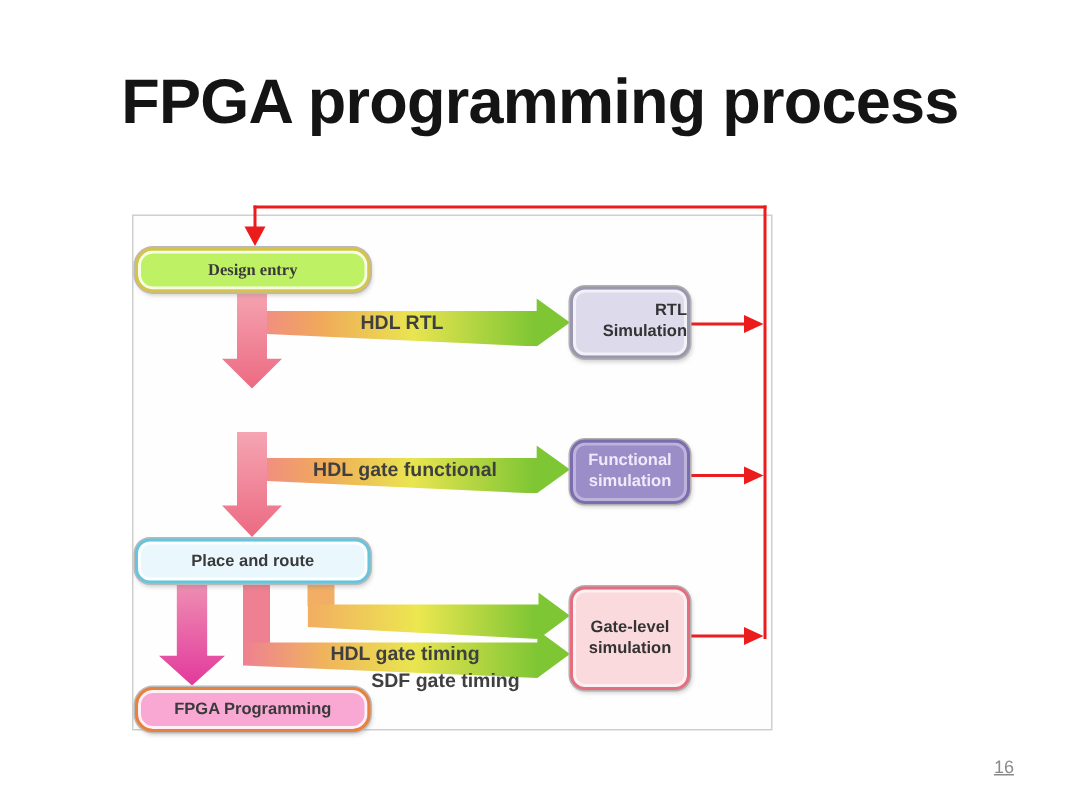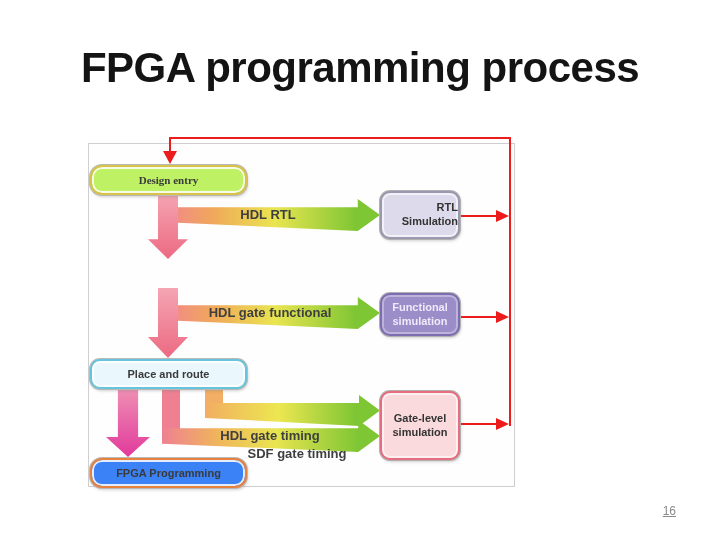--- a/index.html
+++ b/index.html
@@ -36,21 +36,21 @@
   
   .pbox{
     left:2px;width:153px;height:26px;border-radius:12px;border:2px solid;
     display:flex;align-items:center;justify-content:center;
     font-size:11px;font-weight:600;color:#3a3a3a;
     box-shadow:0 0 0 1px #b9b9b9, inset 0 0 0 2px rgba(255,255,255,.85), 1px 2px 3px rgba(120,120,120,.35);
   }
   #box-design{top:32px;background:#bef264;border-color:#d8c24a;font-family:Liberation Serif, serif;}
   #box-synth{top:127px;background:#e2f3e1;border-color:#8fbf96;}
   #box-place{top:226px;background:#eaf8fd;border-color:#66c5dd;border-radius:10px;}
-  #box-fpga{top:325px;background:#3b82f6;border-color:#e8813c;}
+  #box-fpga{top:325px;background:#f9a8d4;border-color:#e8813c;}
 
   
   .sbox{
     left:292px;width:76px;border-radius:10px;border:2px solid;
     display:flex;align-items:center;justify-content:center;text-align:center;
     font-size:11px;font-weight:600;line-height:1.25;
     box-shadow:0 0 0 1px #b0b0b0, inset 0 0 0 2px rgba(255,255,255,.6), 1px 2px 3px rgba(120,120,120,.35);
   }
   #box-rtl{top:58px;height:44px;background:#dddbeb;border-color:#9b97ae;color:#333333;text-align:right;}
   #box-func{top:160px;height:39px;background:#9a8dc8;border-color:#7d6cb0;color:#eeeafa;

